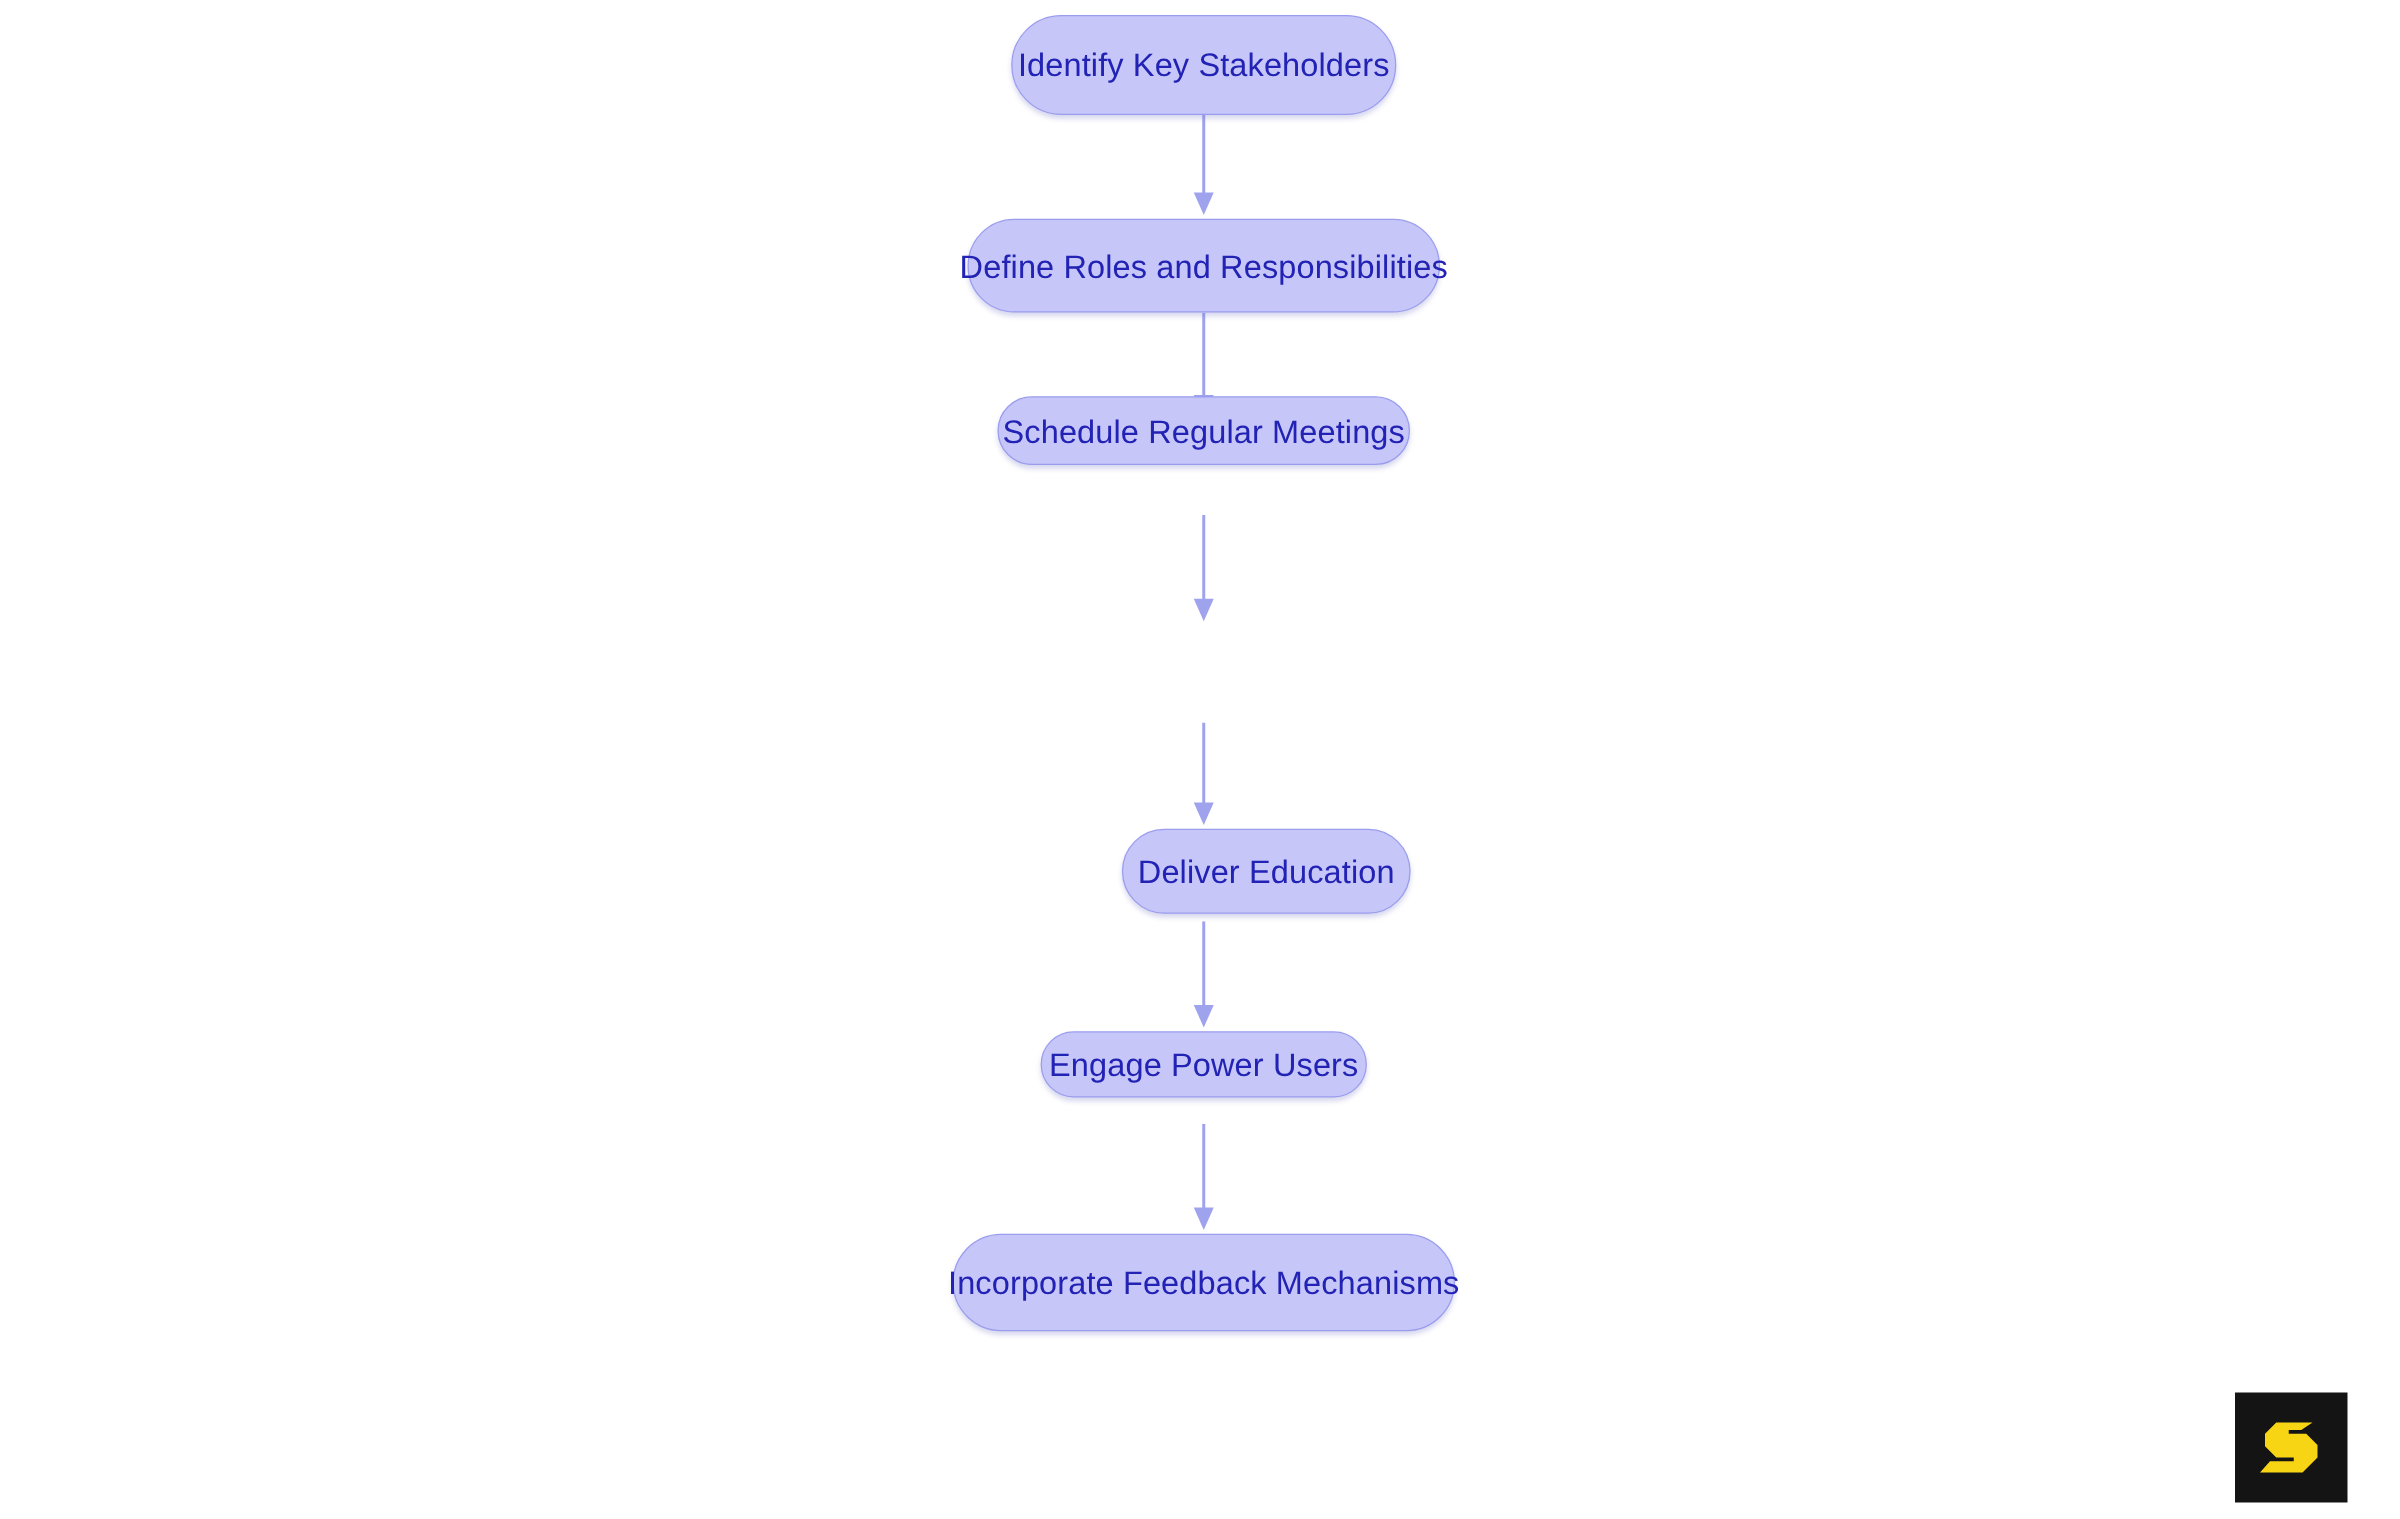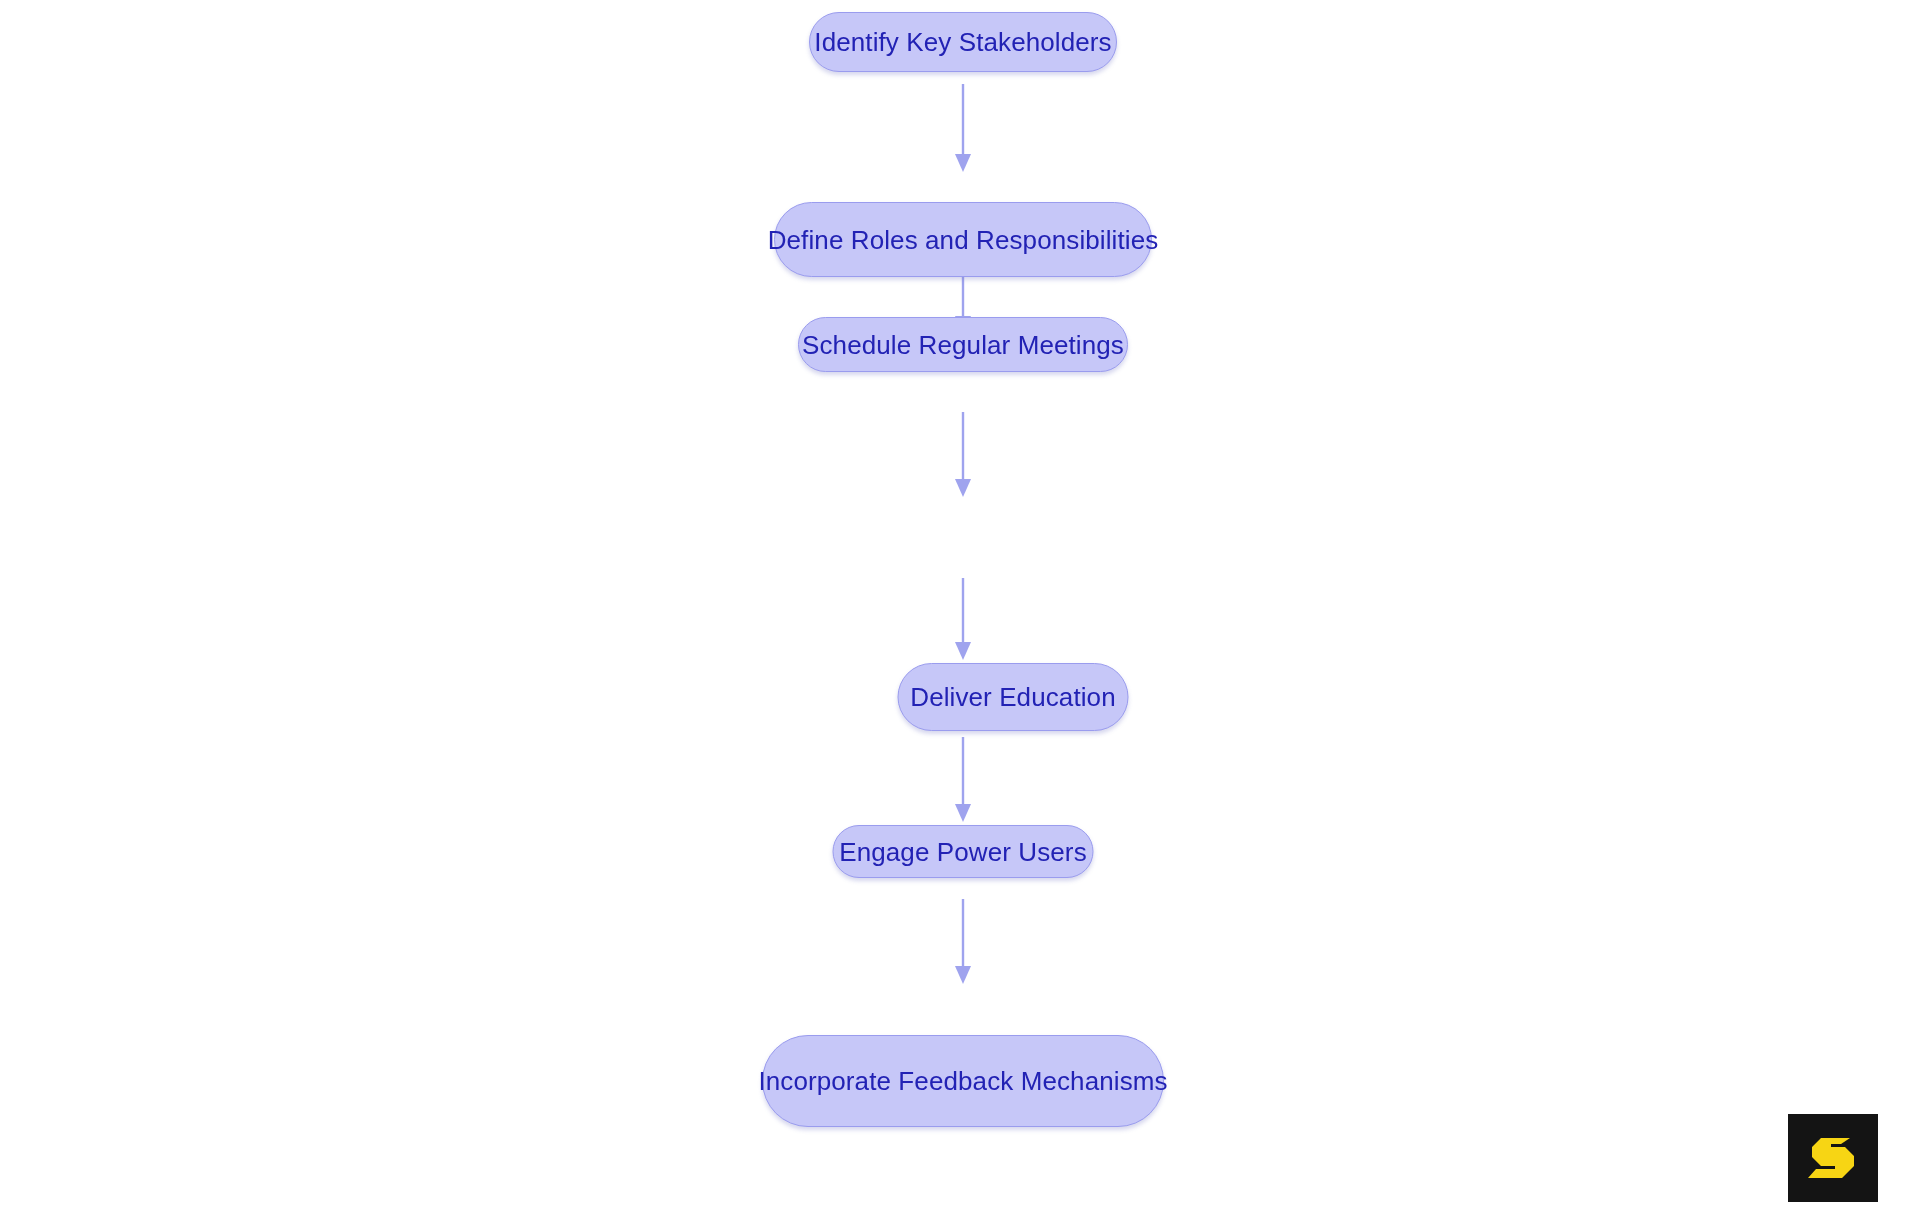--- a/index.html
+++ b/index.html
@@ -90,42 +90,42 @@
   <svg class="connector" style="left:963px; top:737px; width:28px; height:88px;" viewBox="0 0 28 88" xmlns="http://www.w3.org/2000/svg">
     <line x1="14" y1="0" x2="14" y2="71" stroke="#9fa3ee" stroke-width="2.4"></line>
     <polygon points="6,67 22,67 14,85" fill="#9fa3ee"></polygon>
   </svg>
 
   <svg class="connector" style="left:963px; top:899px; width:28px; height:88px;" viewBox="0 0 28 88" xmlns="http://www.w3.org/2000/svg">
     <line x1="14" y1="0" x2="14" y2="71" stroke="#9fa3ee" stroke-width="2.4"></line>
     <polygon points="6,67 22,67 14,85" fill="#9fa3ee"></polygon>
   </svg>
 
-  <div class="flow-node" style="left:963px; top:12px; width:308px; height:60px;">
+  <div class="flow-node" style="left:963px; top:12px; width:308px; height:80px;">
     <span class="node-label">Identify Key Stakeholders</span>
   </div>
 
-  <div class="flow-node" style="left:963px; top:175px; width:378px; height:75px;margin-top:27px;">
+  <div class="flow-node" style="left:963px; top:175px; width:378px; height:75px;">
     <span class="node-label">Define Roles and Responsibilities</span>
   </div>
 
   <div class="flow-node" style="left:963px; top:317px; width:330px; height:55px;">
     <span class="node-label">Schedule Regular Meetings</span>
   </div>
 
 
   <div class="flow-node" style="left:1013px; top:663px; width:231px; height:68px;">
     <span class="node-label">Deliver Education</span>
   </div>
 
   <div class="flow-node" style="left:963px; top:825px; width:261px; height:53px;">
     <span class="node-label">Engage Power Users</span>
   </div>
 
-  <div class="flow-node" style="left:963px; top:987px; width:402px; height:92px;margin-top:48px;">
+  <div class="flow-node" style="left:963px; top:987px; width:402px; height:78px;">
     <span class="node-label">Incorporate Feedback Mechanisms</span>
   </div>
 
 </div>
 
 <div id="brand-logo">
   <svg width="58" height="58" viewBox="0 0 58 58" xmlns="http://www.w3.org/2000/svg">
     <path d="M46 9 L17 9 L8 18 L8 28 L17 37 L31 37 L31 40 L12 40 L4 49 L38 49 L50 37 L50 27 L41 18 L27 18 L27 15 L37 15 Z" fill="#f7d514"></path>
   </svg>
 </div>

